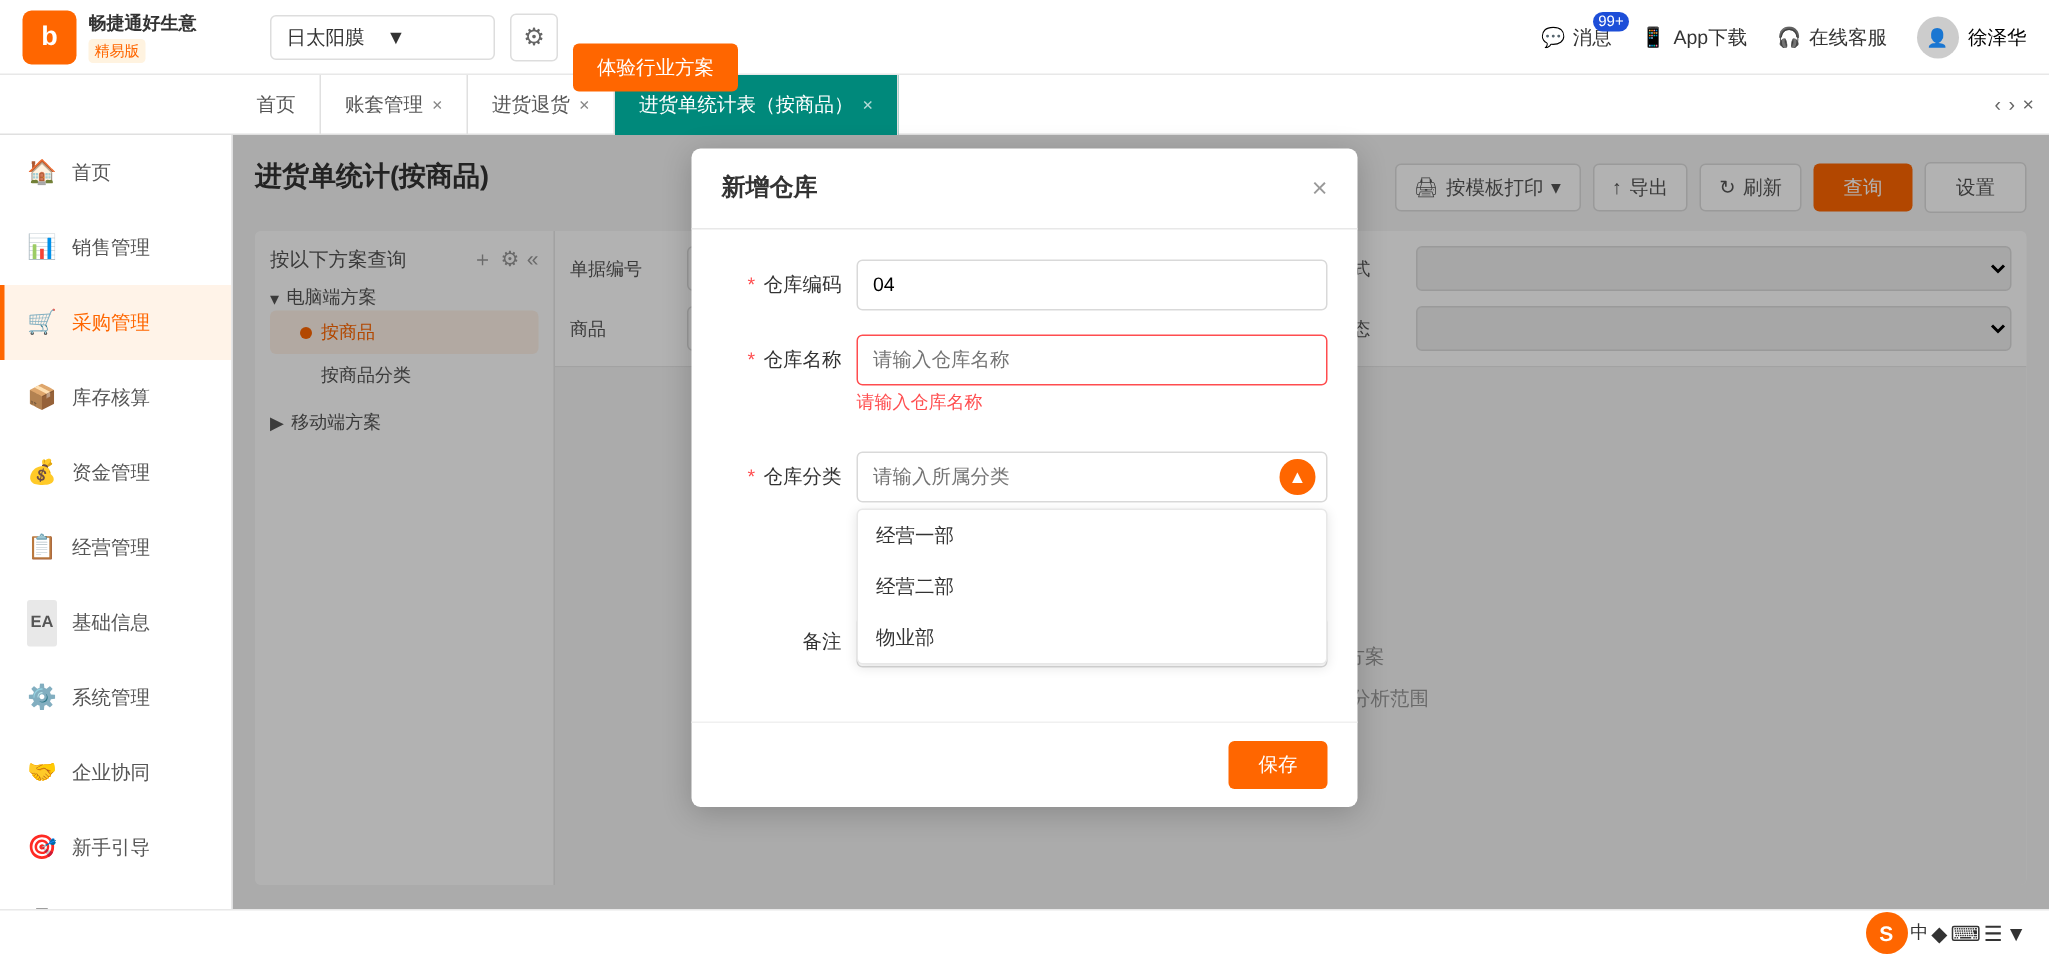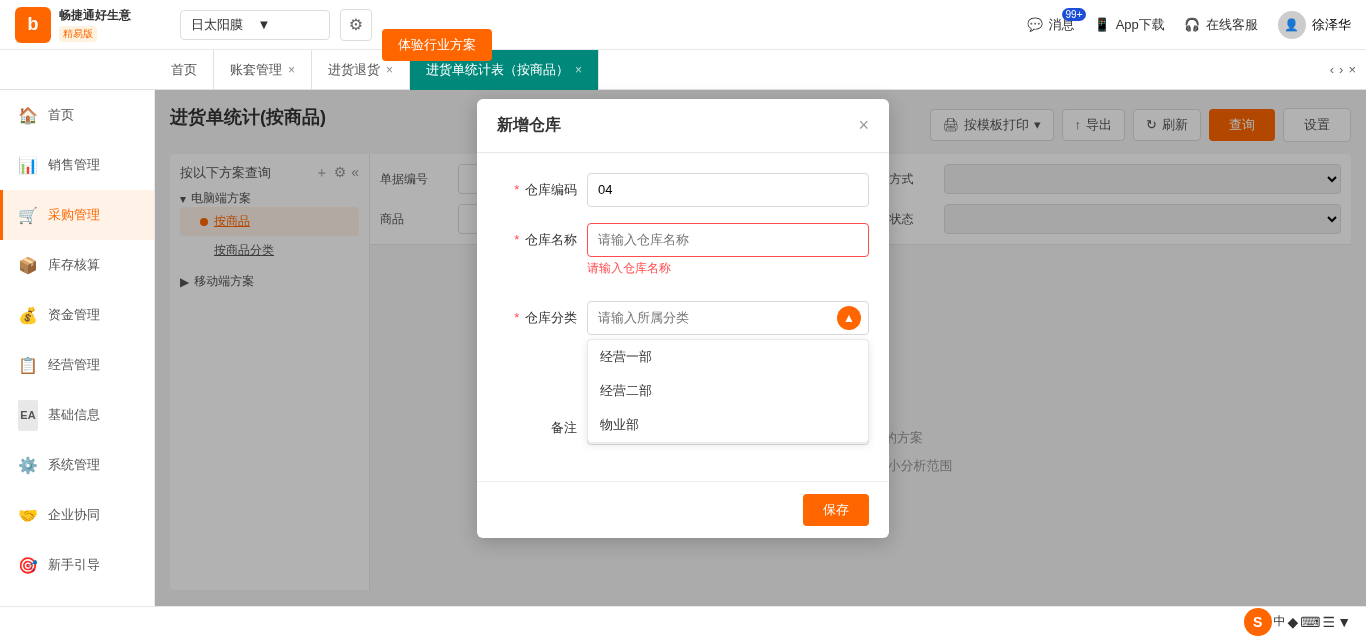--- a/index.html
+++ b/index.html
@@ -217,21 +217,21 @@
       padding: 7px 20px;
       border-radius: 4px;
       cursor: pointer;
       font-size: 13px;
     }
 
     
     .modal {
       background: #fff;
       border-radius: 6px;
-      width: 412px;
+      width: 444px;
       box-shadow: 0 4px 20px rgba(0,0,0,0.2);
       position: relative;
       z-index: 101;
     }
     .modal-header {
       padding: 16px 20px;
       border-bottom: 1px solid #e8e8e8;
       display: flex;
       align-items: center;
       justify-content: space-between;
@@ -349,21 +349,20 @@
     }
     .scheme-item {
       padding: 6px 10px 6px 20px;
       font-size: 12px;
       cursor: pointer;
       display: flex;
       align-items: center;
       gap: 6px;
       color: #555;
       border-radius: 4px;
-      text-decoration: underline;
     }
     .scheme-item.active {
       background: #fff3e8;
       color: #ff6600;
     }
     .scheme-item .dot {
       width: 8px;
       height: 8px;
       border-radius: 50%;
       background: #ff6600;

